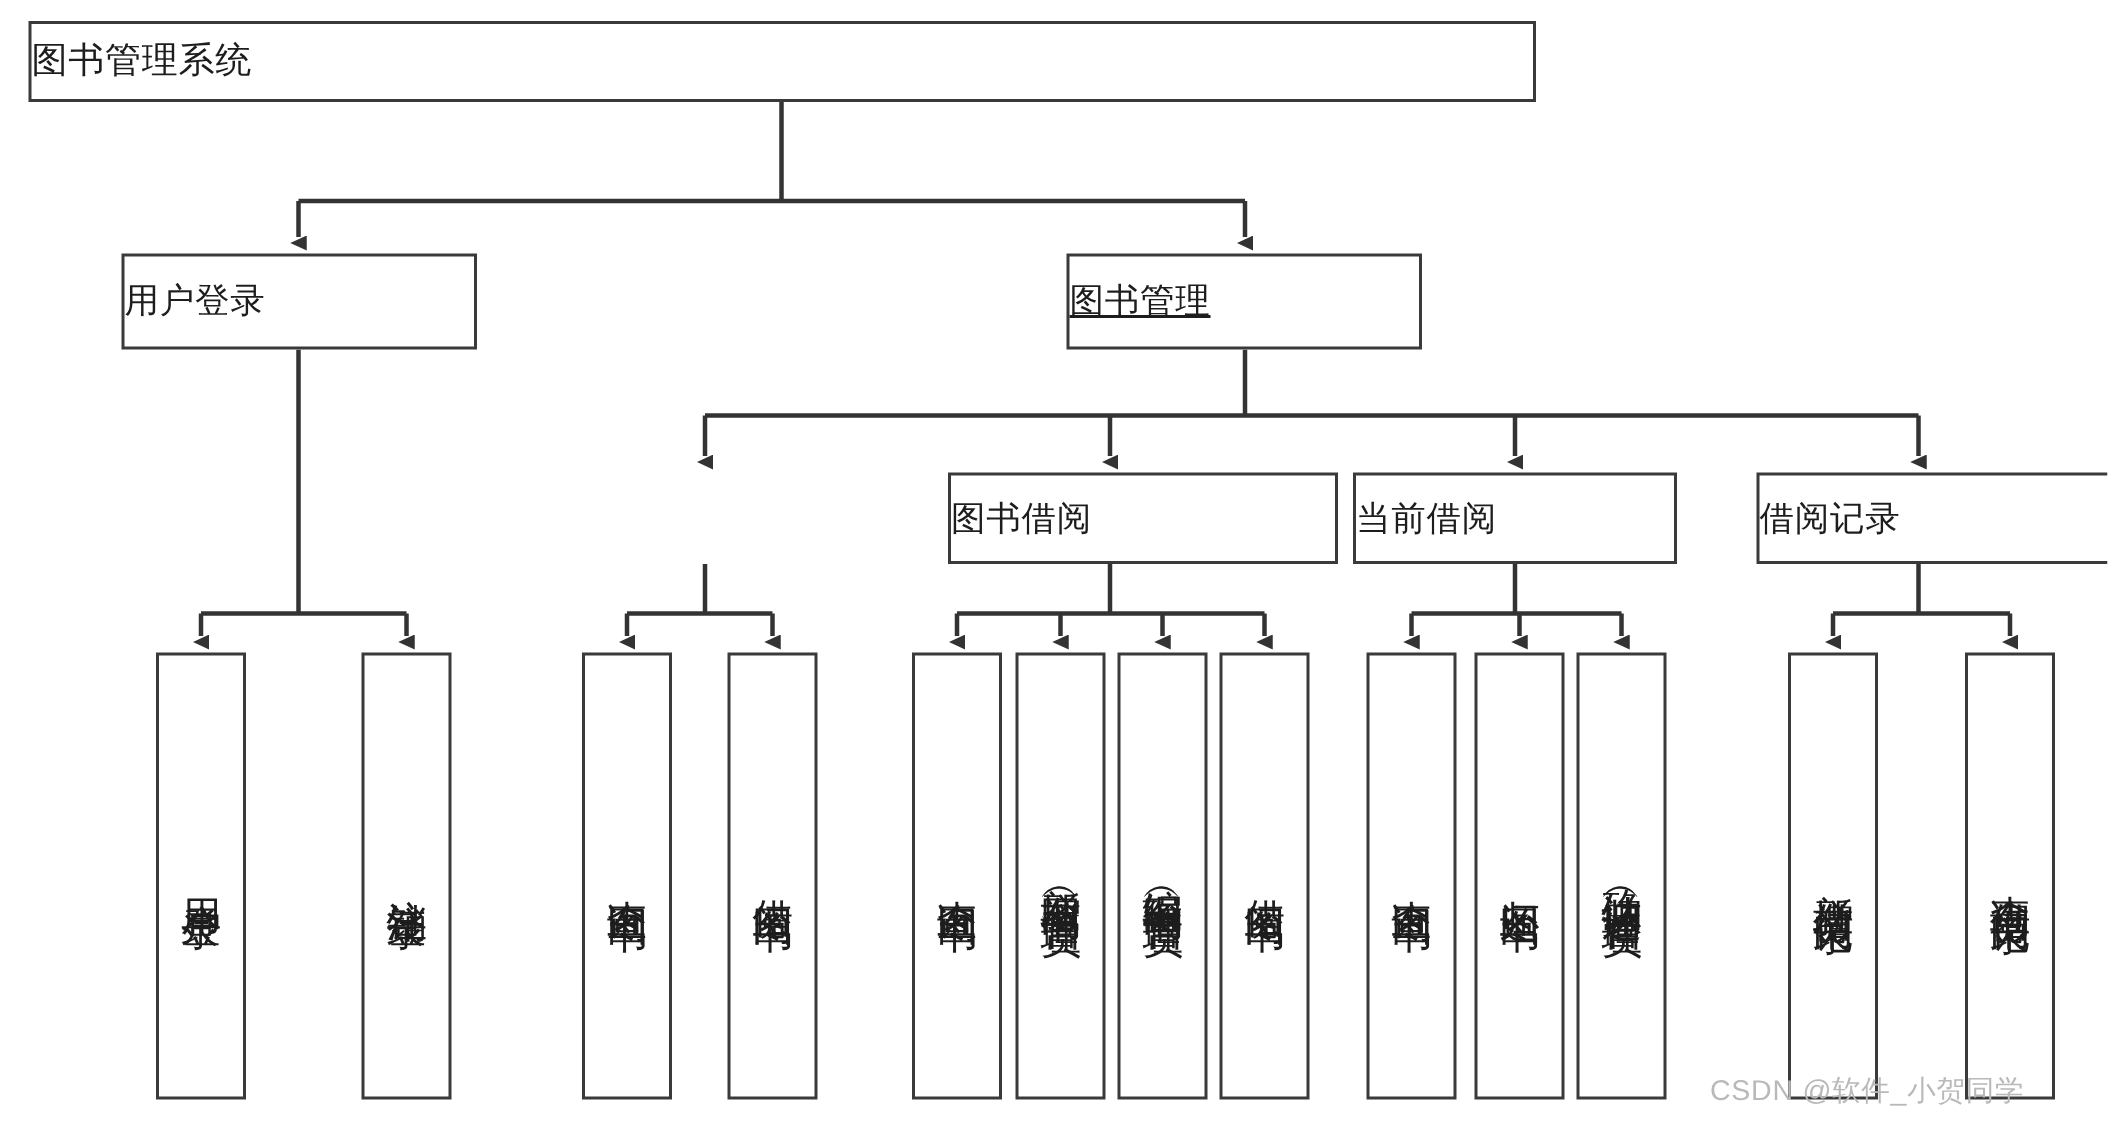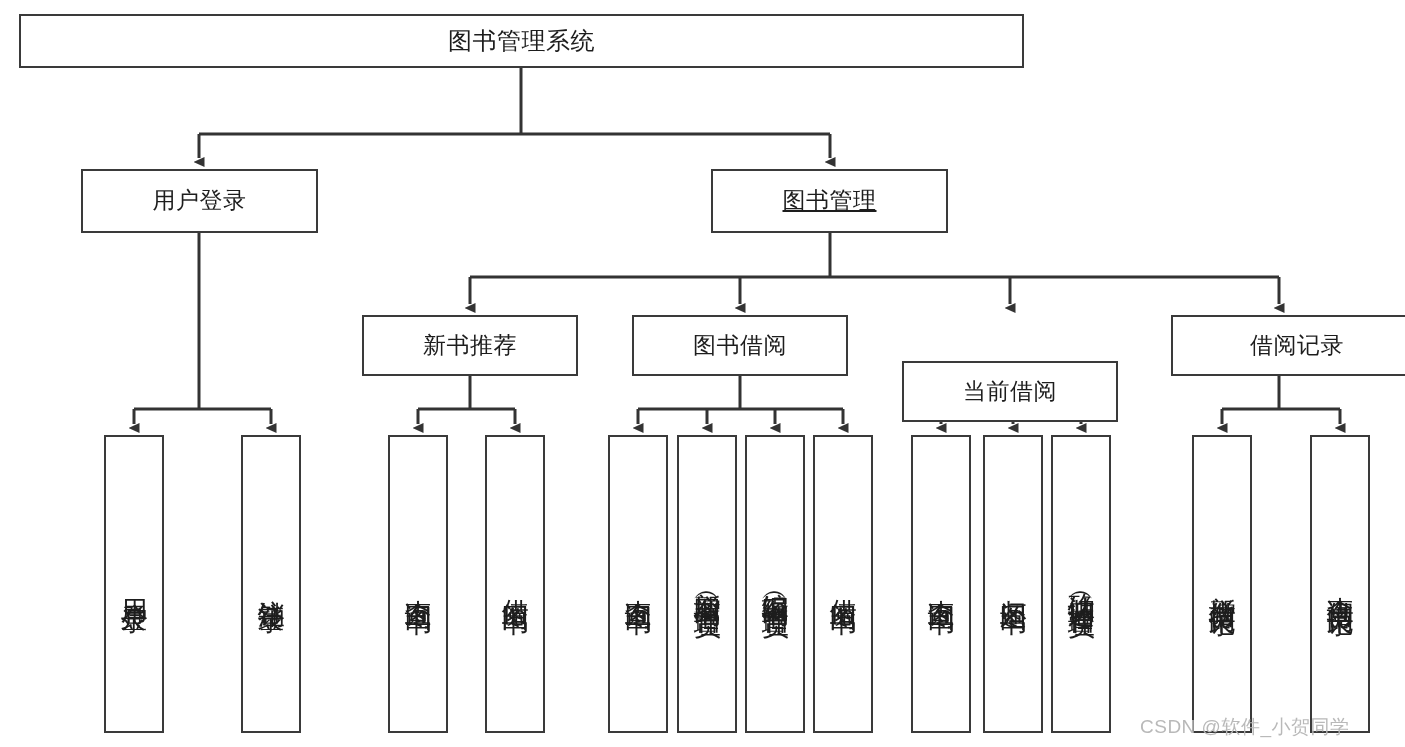--- a/index.html
+++ b/index.html
@@ -24,21 +24,20 @@
     width: 1405px;
     height: 747px;
   }
   .node {
     position: absolute;
     box-sizing: border-box;
     border: 2.5px solid #3a3a3a;
     background: #ffffff;
     display: flex;
     align-items: center;
-    justify-content: center;
     color: #1d1d1d;
   }
   .node .label {
     display: block;
     text-align: center;
     line-height: 1.18;
     letter-spacing: 0.5px;
     white-space: pre;
   }
   .node.horizontal .label {
@@ -128,27 +127,24 @@
     <span class="label">图书管理系统</span>
   </div>
 
   <div class="node horizontal" style="left:81px;top:169px;width:237px;height:64px;">
     <span class="label">用户登录</span>
   </div>
   <div class="node horizontal" style="left:711px;top:169px;width:237px;height:64px;text-decoration:underline;">
     <span class="label">图书管理</span>
   </div>
 
-  <div class="node horizontal" style="left:362px;top:315px;width:216px;height:61px;">
-    <span class="label">新书推荐</span>
-  </div>
-  <div class="node horizontal" style="left:632px;top:315px;width:216px;height:61px;">
+  <div class="node horizontal" style="left:632px;top:315px;width:260px;height:61px;">
     <span class="label">图书借阅</span>
   </div>
-  <div class="node horizontal" style="left:902px;top:315px;width:216px;height:61px;margin-top:46px;">
+  <div class="node horizontal" style="left:902px;top:315px;width:216px;height:61px;">
     <span class="label">当前借阅</span>
   </div>
   <div class="node horizontal" style="left:1171px;top:315px;width:252px;height:61px;">
     <span class="label">借阅记录</span>
   </div>
 
   <div class="node vertical" style="left:104px;top:435px;width:60px;height:298px;">
     <span class="label">用户登录</span>
   </div>
   <div class="node vertical" style="left:241px;top:435px;width:60px;height:298px;">

